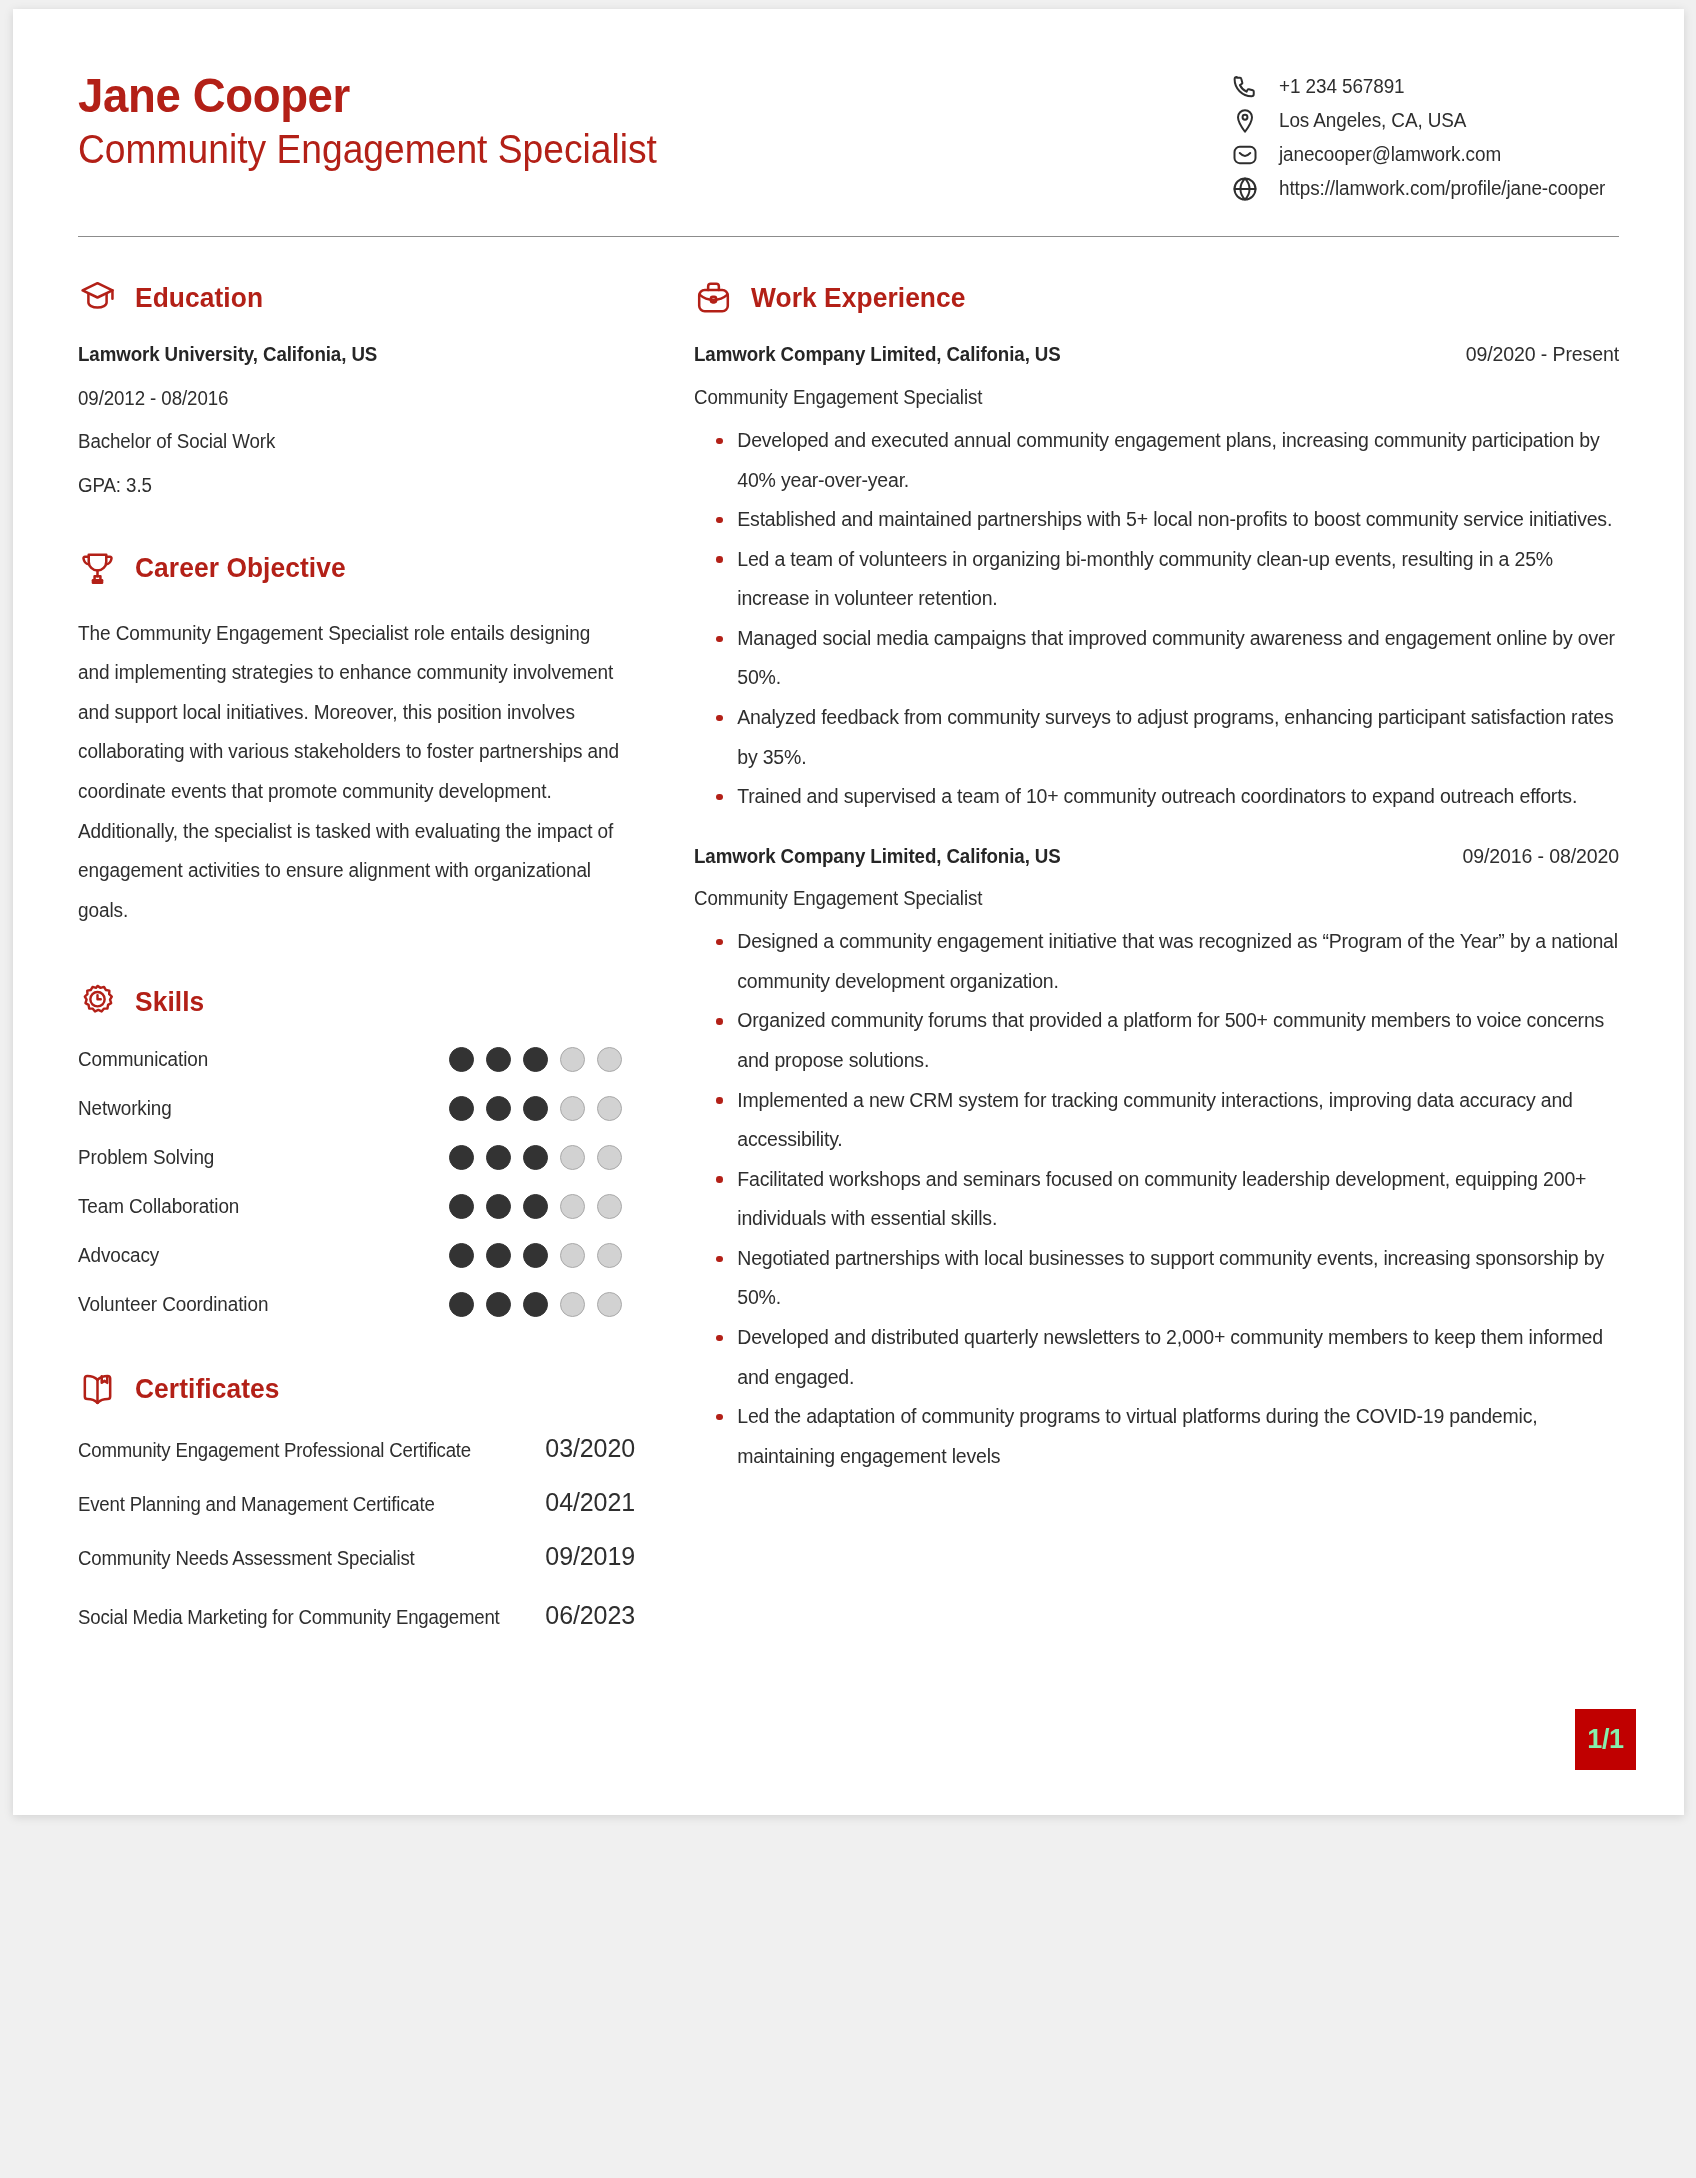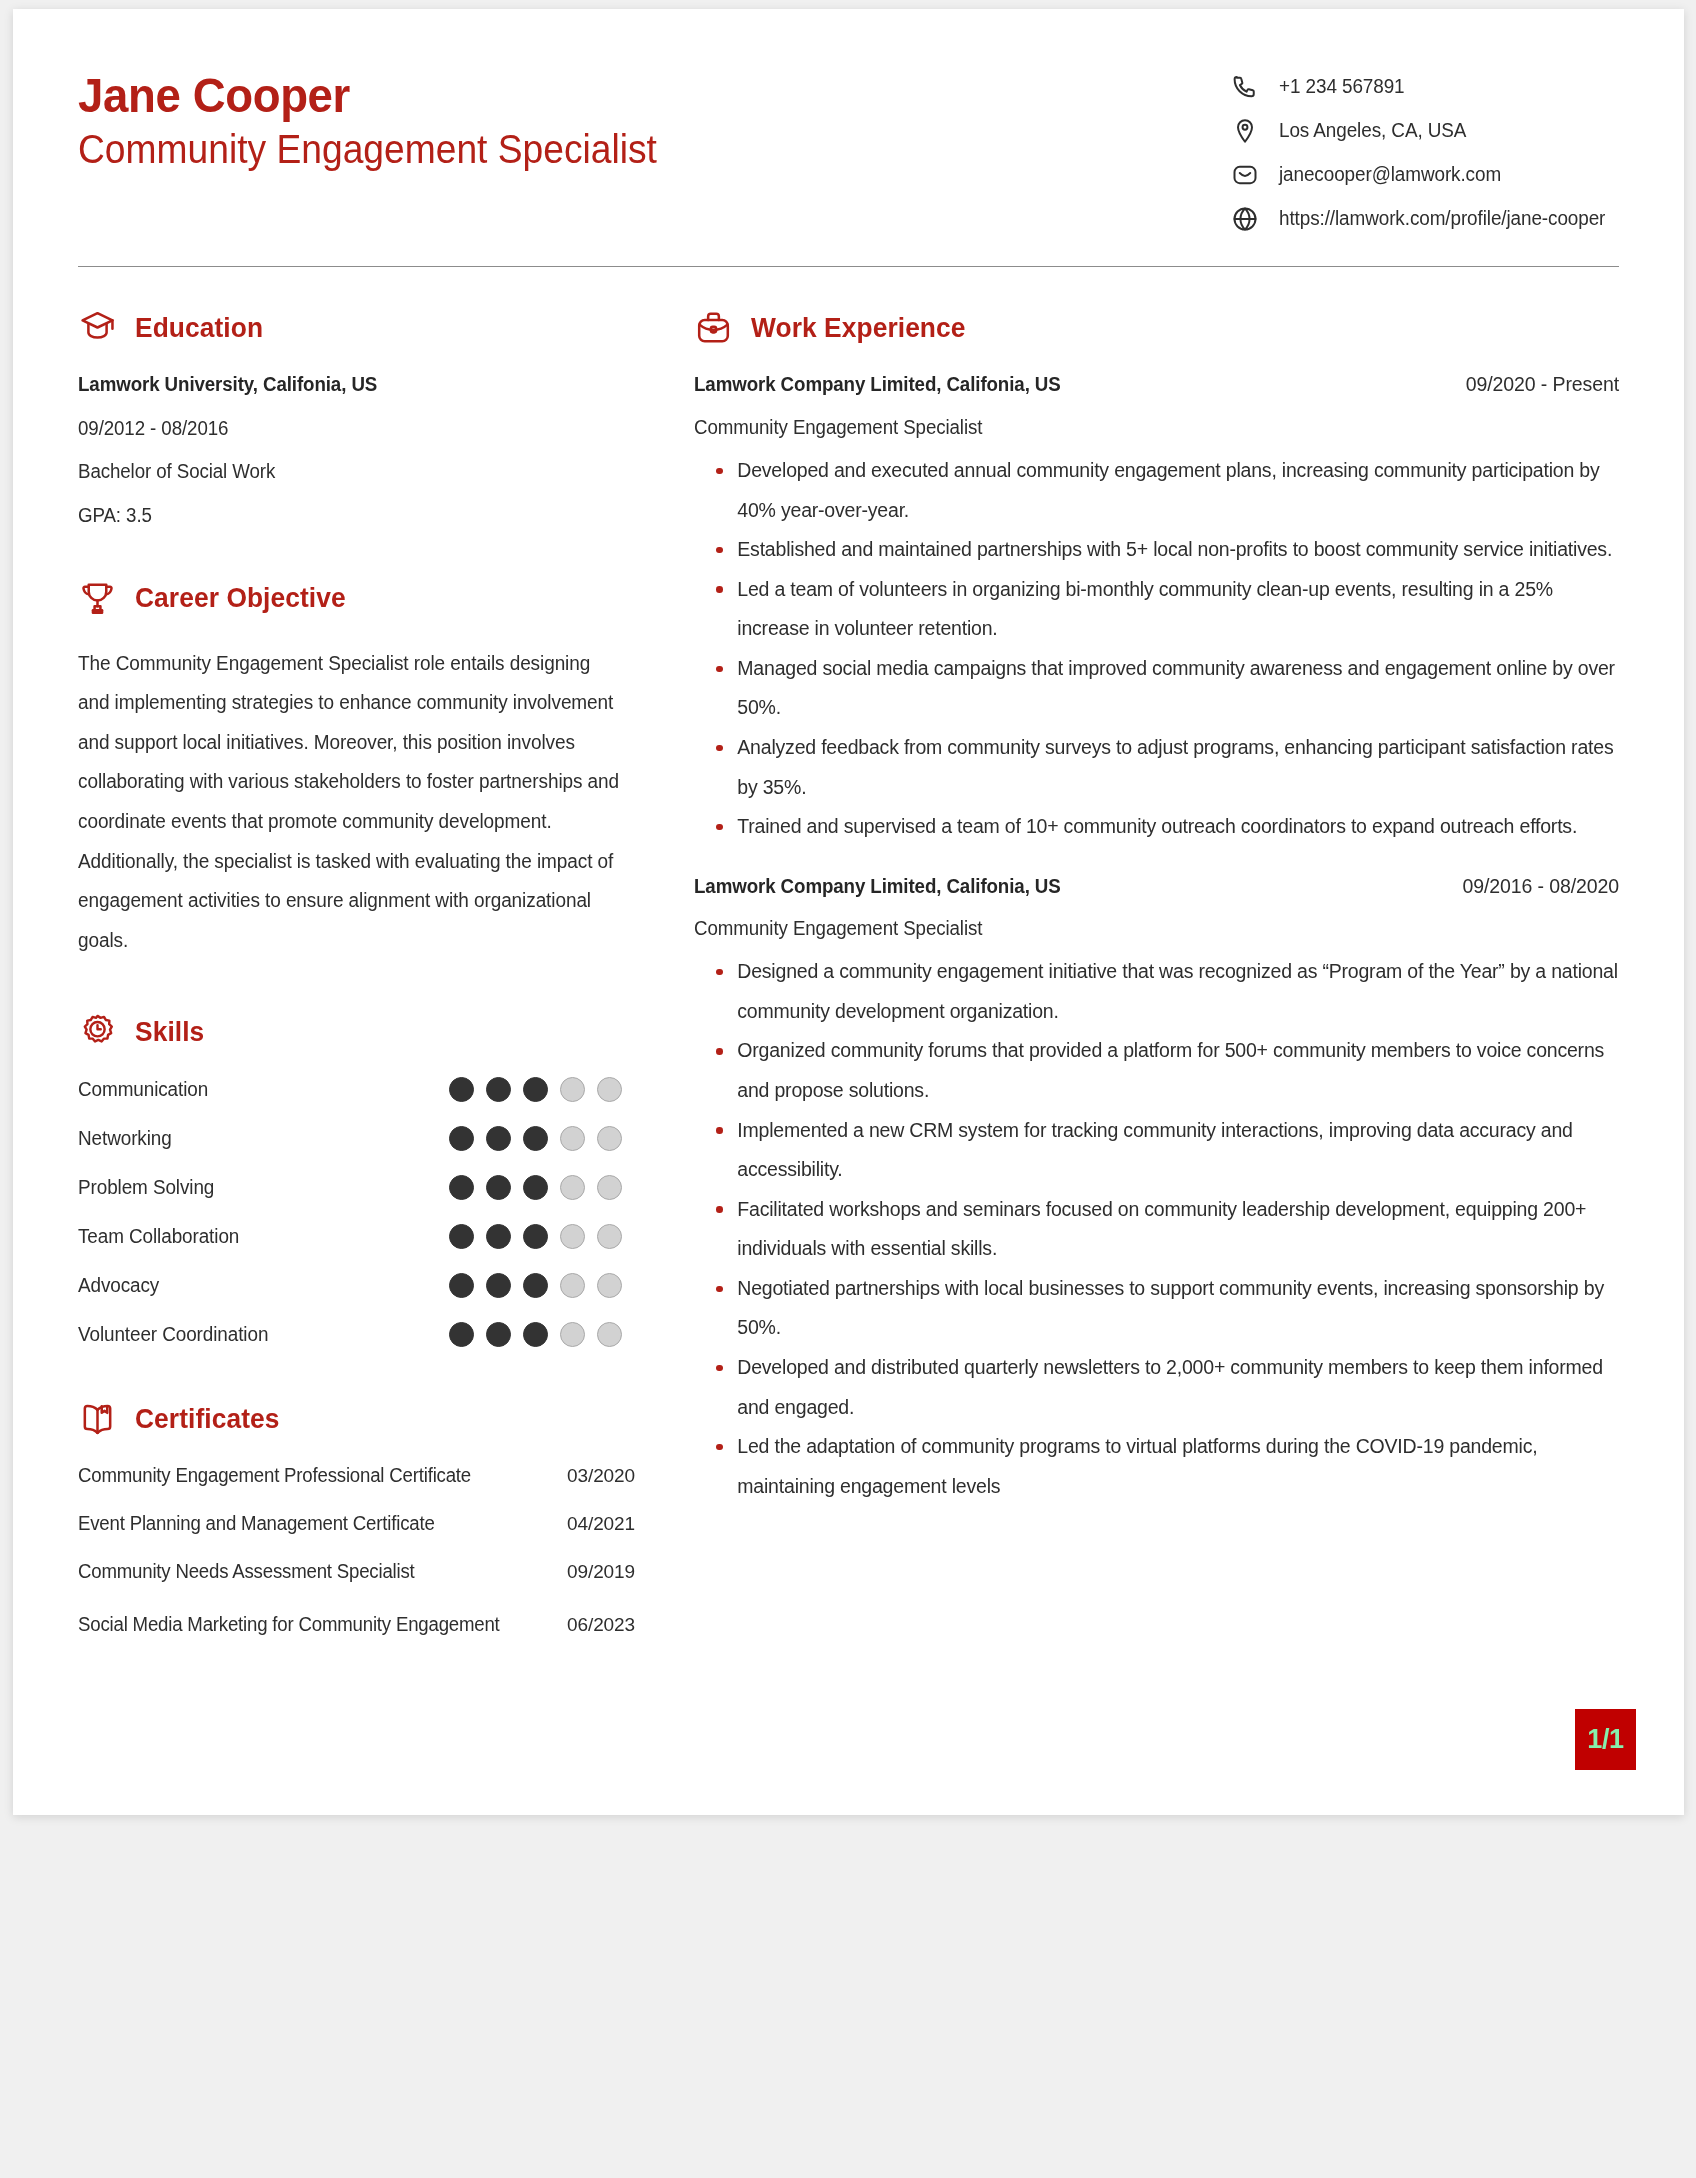--- a/index.html
+++ b/index.html
@@ -59,21 +59,21 @@
     color: #b32017;
     line-height: 1.22;
     margin-top: 3.7px;
     transform: scaleX(0.93);
     transform-origin: left center;
   }
 
   .contact-block {
     display: flex;
     flex-direction: column;
-    gap: 16px;
+    gap: 6px;
     padding-top: 9.3px;
     padding-right: 3.7px;
   }
 
   .contact-row {
     display: flex;
     align-items: center;
     gap: 20.4px;
   }
 
@@ -205,21 +205,21 @@
   .cert-row:last-child { margin-bottom: 0; margin-top: 30px; }
   .cert-name {
     font-size: 19.5px;
     color: #2e2e2e;
     letter-spacing: -0.2px;
     white-space: nowrap;
     transform: scaleX(0.955);
     transform-origin: left center;
   }
   .cert-date {
-    font-size: 19px;
+    font-size: 25px;
     color: #2e2e2e;
     letter-spacing: -0.1px;
     white-space: nowrap;
     flex: 0 0 auto;
     text-align: center;
   }
 
   
   .job { margin-bottom: 9.3px; }
   .job-head {

